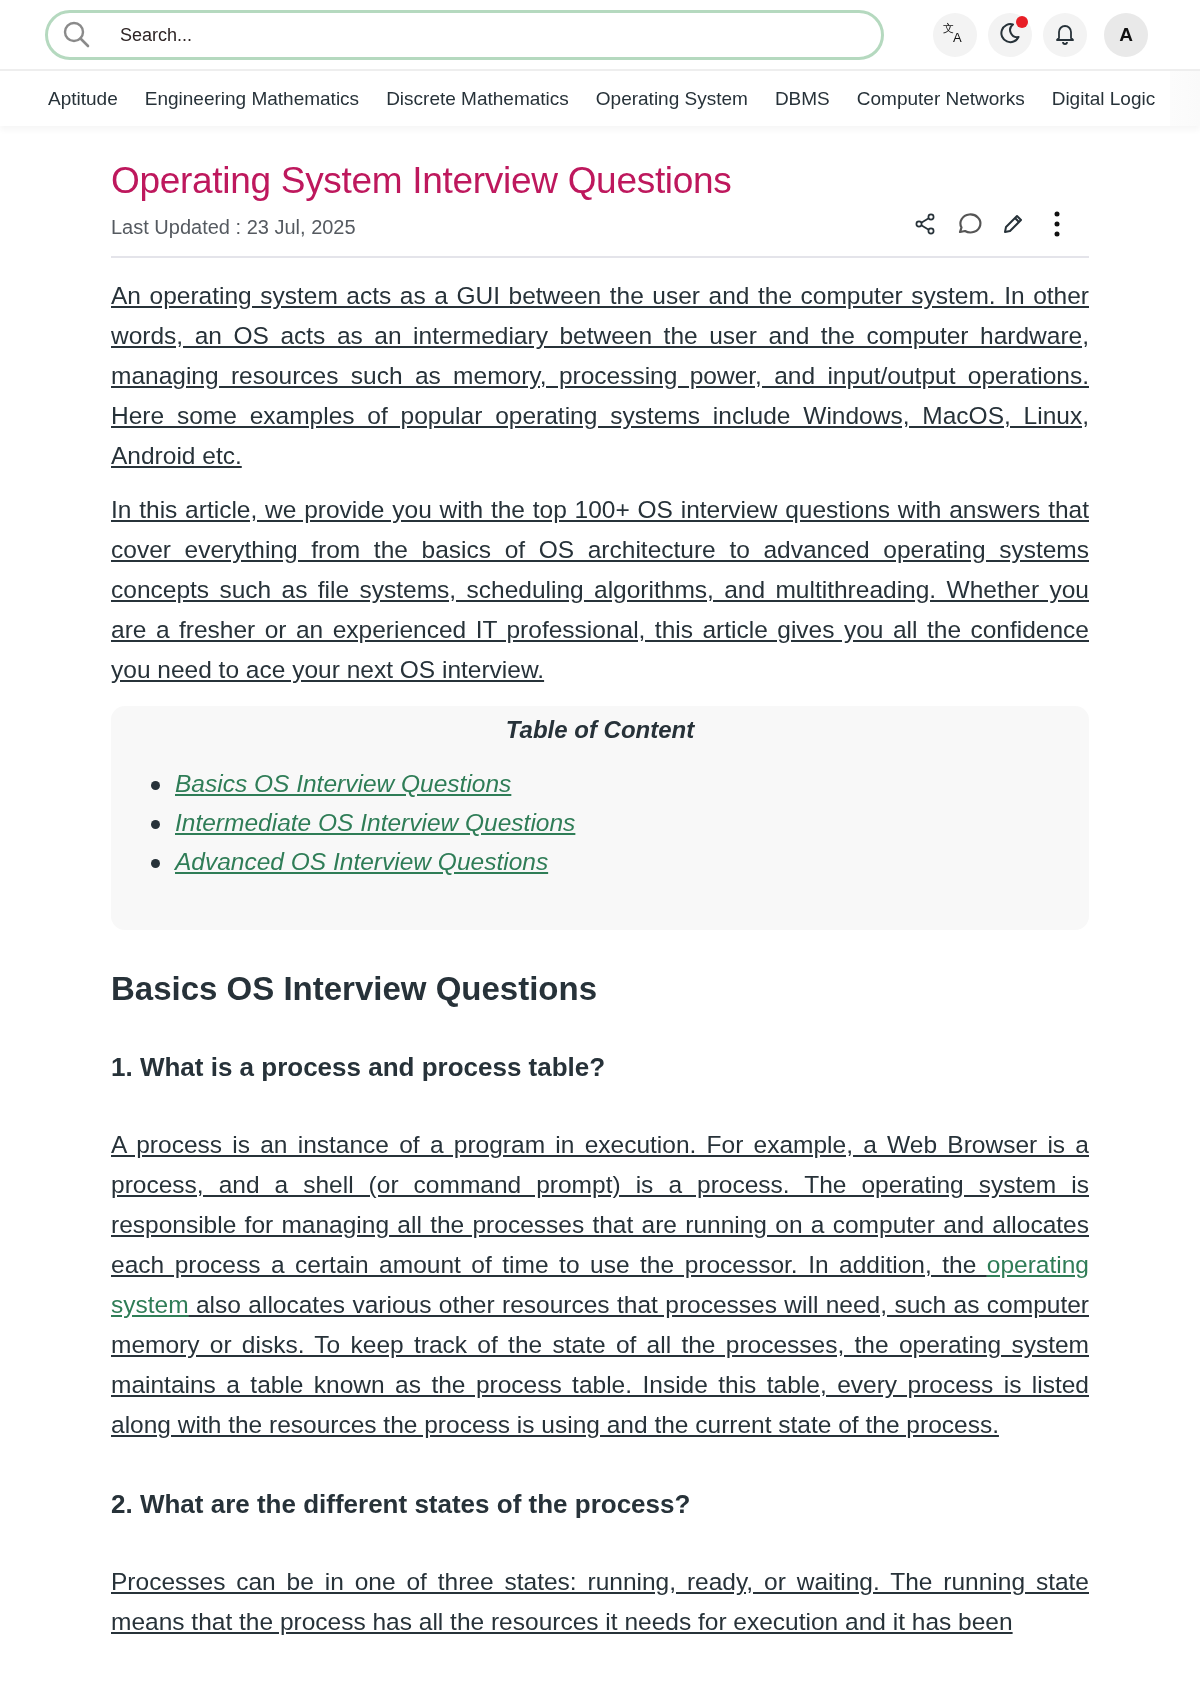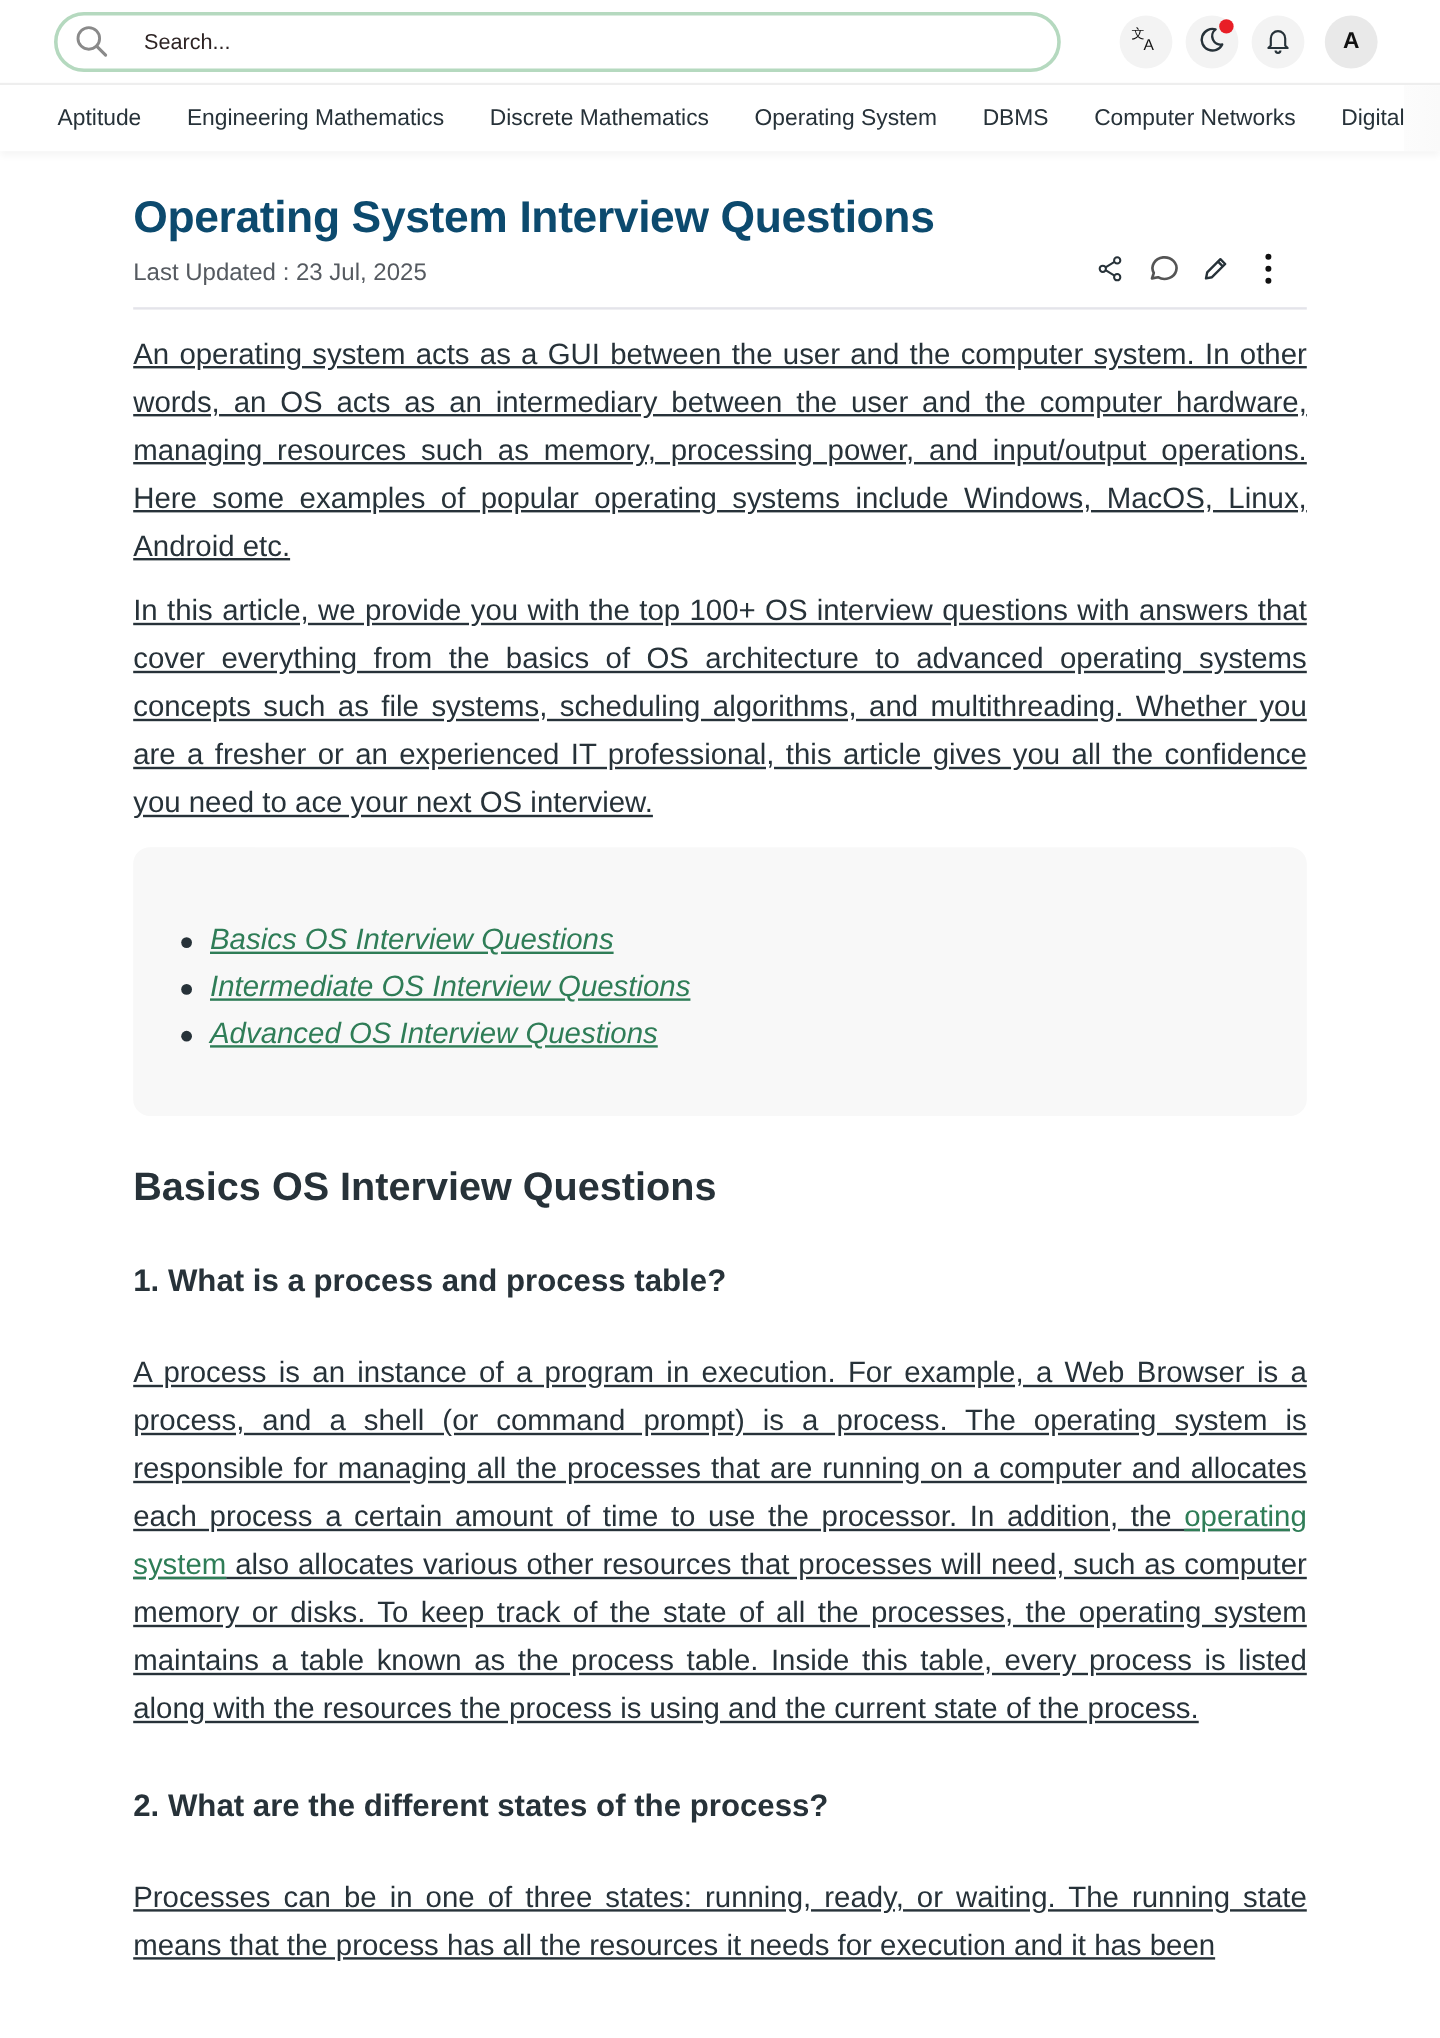--- a/index.html
+++ b/index.html
@@ -12,27 +12,27 @@
     .search .search-icon { width: 30px; height: 30px; margin-left: 14px; position: relative; }
     .search input { border: none; outline: none; font-family: "Liberation Sans", sans-serif; font-size: 18px; color: #2e2424; margin-left: 12px; width: 700px; background: transparent; }
     .search input::placeholder { color: #2e2424; }
 
     .icon-btn { position: absolute; top: 13px; width: 44px; height: 44px; border-radius: 50%; background: #f3f3f3; display: flex; align-items: center; justify-content: center; }
     .icon-btn.avatar { background: #e9e9e9; font-weight: bold; font-size: 19px; color: #111; }
     .red-dot { position: absolute; top: 3px; right: 4px; width: 12px; height: 12px; border-radius: 50%; background: #e81e26; }
 
     
     .catnav { position: absolute; left: 0; top: 71px; width: 1200px; height: 55px; background: #fff; box-shadow: 0 4px 6px rgba(0,0,0,0.04); }
-    .catnav-inner { position: absolute; left: 0; top: 0; width: 1170px; height: 55px; overflow: hidden; display: flex; align-items: center; padding-left: 48px; gap: 11px; }
+    .catnav-inner { position: absolute; left: 0; top: 0; width: 1170px; height: 55px; overflow: hidden; display: flex; align-items: center; padding-left: 48px; }
     .catnav-item { font-size: 19px; color: #273239; white-space: nowrap; margin-right: 27px; }
     .catnav-fade { position: absolute; right: 0; top: 0; width: 30px; height: 55px; background: linear-gradient(to right, rgba(250,250,250,0.6), #fafafa); }
 
     
     .article { position: absolute; left: 111px; top: 160px; width: 978px; }
-    .title { font-size: 37px; font-weight: bold; color: #0c4a6e; letter-spacing: -0.3px; }
+    .title { font-size: 37px; font-weight: normal; color: #be185d; letter-spacing: -0.3px; }
     .meta-row { position: relative; height: 44px; margin-top: 12px; border-bottom: 2px solid #e4e4ea; }
     .updated { position: absolute; left: 0; top: 2px; font-size: 20px; color: #555a60; }
     .actions { position: absolute; right: 18px; top: -4px; display: flex; align-items: center; gap: 16px; }
     .actions span { display: inline-flex; width: 28px; height: 28px; align-items: center; justify-content: center; }
 
     .para { font-size: 24.5px; line-height: 40px; text-align: justify; color: #273239; margin-top: 18px; text-decoration: underline; }
     .para + .para { margin-top: 14px; }
 
     .toc { margin-top: 16px; width: 978px; height: 224px; background: #f8f8f8; border-radius: 14px; position: relative; }
     .toc-title { position: absolute; left: 0; width: 100%; top: 10px; text-align: center; font-size: 24px; font-weight: bold; font-style: italic; color: #273239; }
@@ -135,20 +135,21 @@
             <circle cx="5" cy="24" r="2.5" fill="#111"></circle>
           </svg>
       </span>
     </div>
   </div>
 
   <p class="para">An operating system acts as a GUI between the user and the computer system. In other words, an OS acts as an intermediary between the user and the computer hardware, managing resources such as memory, processing power, and input/output operations. Here some examples of popular operating systems include Windows, MacOS, Linux, Android etc.</p>
   <p class="para">In this article, we provide you with the top 100+ OS interview questions with answers that cover everything from the basics of OS architecture to advanced operating systems concepts such as file systems, scheduling algorithms, and multithreading. Whether you are a fresher or an experienced IT professional, this article gives you all the confidence you need to ace your next OS interview.</p>
 
   <div class="toc">
+    <div class="toc-title">Table of Content</div>
     <ul>
       <li><a>Basics OS Interview Questions</a></li>
       <li><a>Intermediate OS Interview Questions</a></li>
       <li><a>Advanced OS Interview Questions</a></li>
     </ul>
   </div>
 
   <h2 class="h2">Basics OS Interview Questions</h2>
 
   <h3 class="h3">1. What is a process and process table?</h3>

